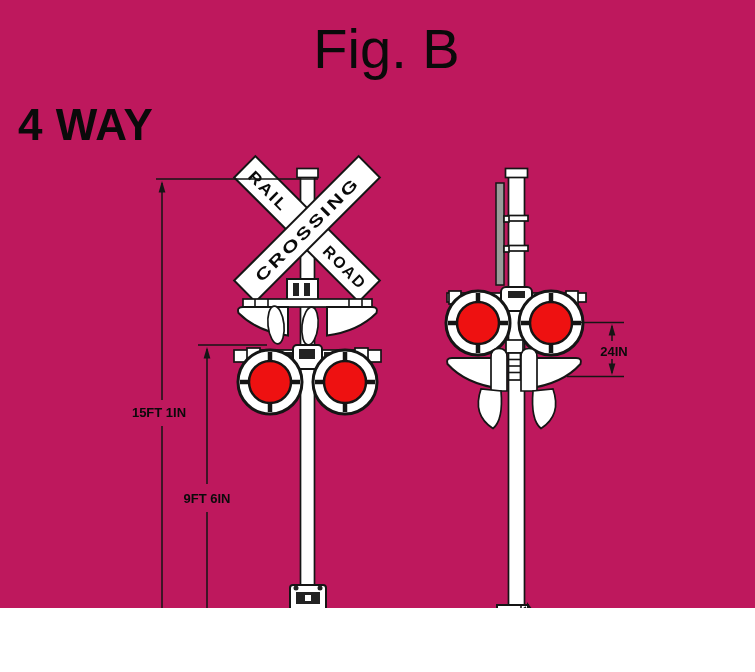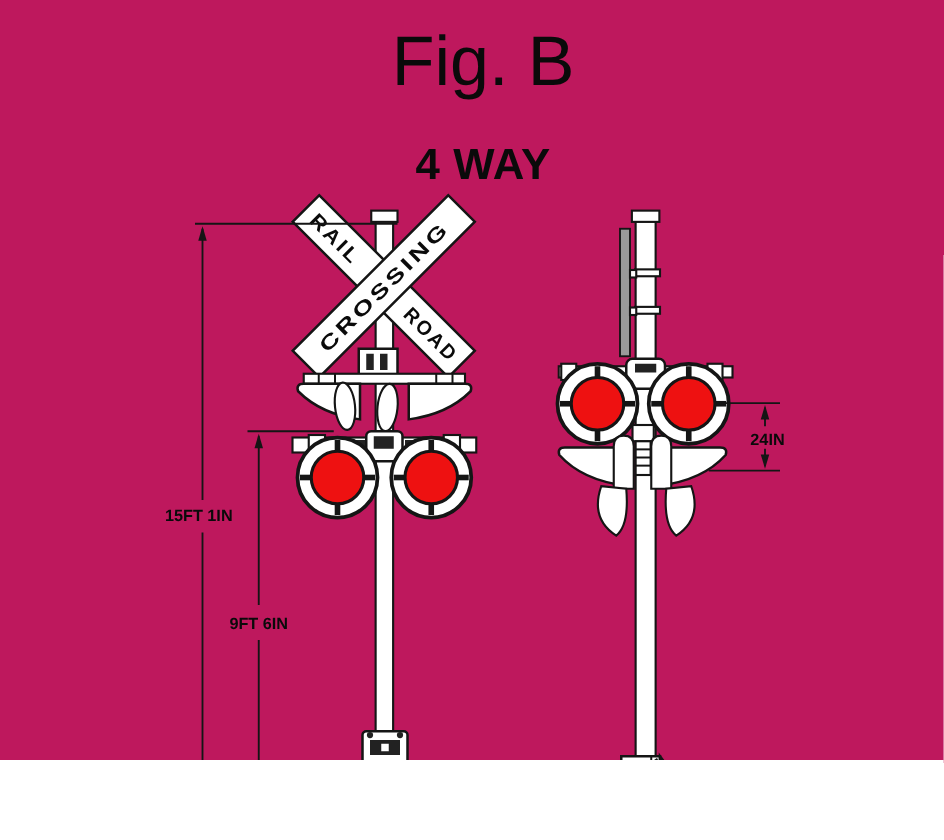--- a/index.html
+++ b/index.html
@@ -10,23 +10,23 @@
     font-family:"Liberation Sans", sans-serif;
     color:#111;
     overflow:hidden;
   }
   .fig-title{
     position:absolute;top:16px;left:18px;width:737px;
     text-align:center;
     font-size:56px;font-weight:500;letter-spacing:0px;color:#0a0a0a;
   }
   .fig-subtitle{
-    position:absolute;top:112px;left:18px;width:737px;
-    text-align:center;
-    font-size:35px;font-weight:600;letter-spacing:0.5px;color:#0a0a0a;
+    position:absolute;top:100px;left:18px;width:737px;
+    text-align:left;
+    font-size:44px;font-weight:600;letter-spacing:0.5px;color:#0a0a0a;
   }
   svg{position:absolute;top:0;left:0;}
   svg text{font-family:"Liberation Sans", sans-serif;}
   .dim-label{font-size:13px;font-weight:bold;fill:#0a0a0a;}
   .xbuck-text{font-size:16px;font-weight:bold;fill:#0a0a0a;letter-spacing:2px;}
   .ln{stroke:#151515;stroke-width:1.6;fill:none;}
   .shape{fill:#ffffff;stroke:#151515;stroke-width:2;}
   .thin{fill:#ffffff;stroke:#151515;stroke-width:1.7;}
   .dark{fill:#222222;stroke:none;}
   .dimline{stroke:#151515;stroke-width:1.5;fill:none;}

